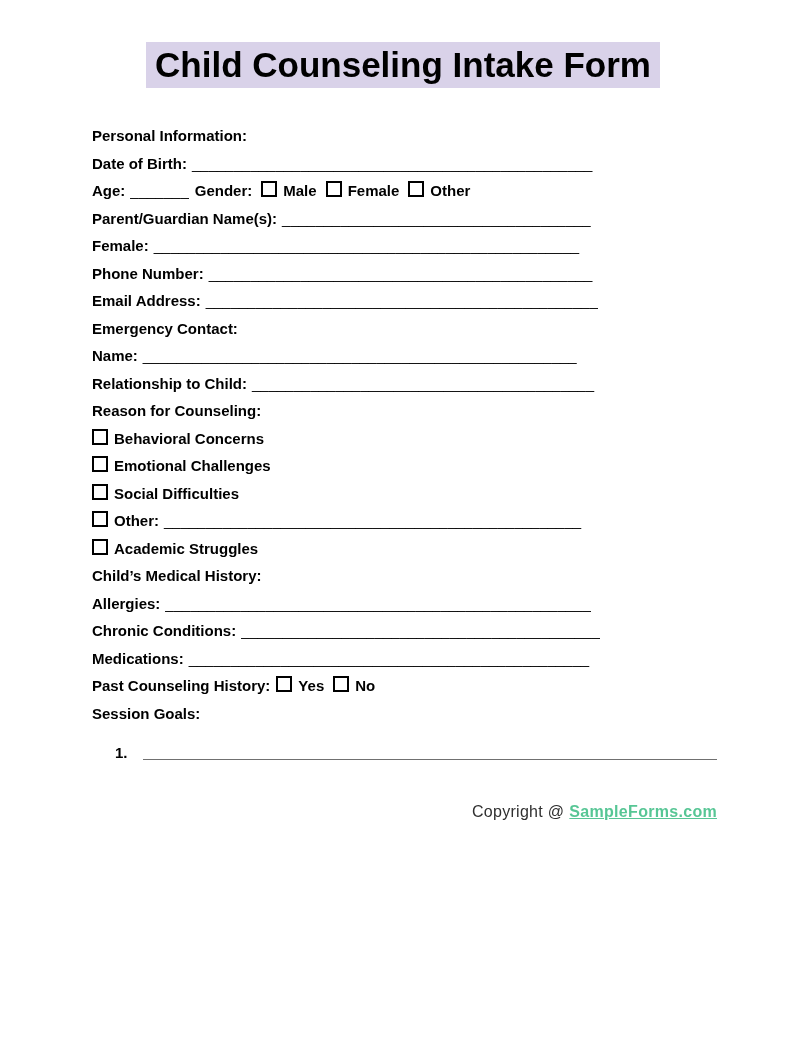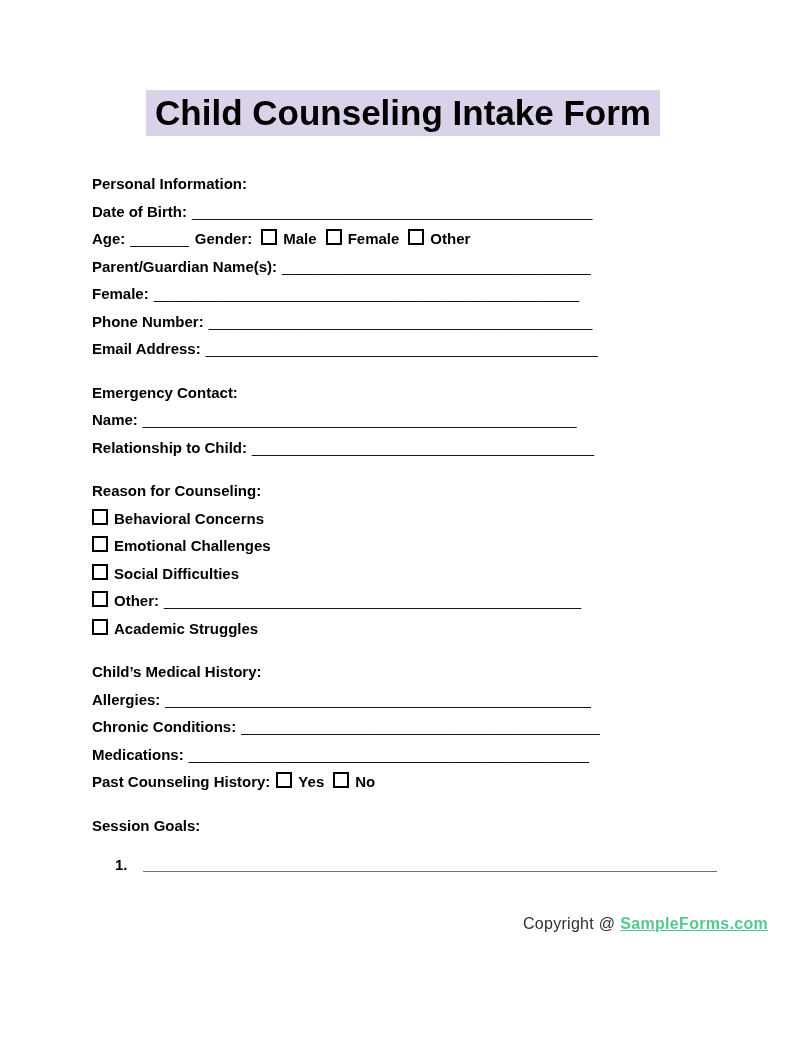--- a/index.html
+++ b/index.html
@@ -4,39 +4,39 @@
 <style>
   html,body { margin:0; padding:0; background:#ffffff; }
   .page {
     position:relative;
     width:806px; height:1040px;
     background:#ffffff;
     font-family:"Liberation Sans", sans-serif;
     color:#000000;
     overflow:hidden;
   }
-  .title-wrap { padding-top:90px; text-align:center; }
+  .title-wrap { padding-top:42px; text-align:center; }
   .title {
     display:inline-block;
     margin:0;
     background:#d9d2e9;
     font-size:35px;
     line-height:46px;
     font-weight:700;
     padding:0 9px;
     white-space:nowrap;
   }
   .body { margin:34px 89px 0 92px; font-size:15px; }
   .row {
     margin:0;
     line-height:27.5px;
     font-weight:700;
     white-space:nowrap;
   }
-  .sec { margin-top:16px; }
+  .sec { }
   .wline { font-weight:400; margin-left:5px; letter-spacing:0; }
   .cb {
     display:inline-block;
     width:12px; height:12px;
     border:2px solid #000000;
     vertical-align:-1px;
     background:#ffffff;
   }
   .cb.after-label { margin-left:6px; }
   .opt { margin-left:6px; }
@@ -52,21 +52,21 @@
   .goal-num { margin-left:23px; }
   .goal-line {
     flex:1;
     height:20px;
     margin-left:15px;
     border-bottom:1.5px solid #707070;
   }
   .footer {
     margin-top:36px;
     text-align:right;
-    padding-right:38px;
+    padding-right:89px;
     font-size:16px;
     color:#2f2f2f;
     letter-spacing:0.3px;
   }
   .footer-link {
     color:#57c695;
     font-weight:700;
     text-decoration:underline;
     cursor:pointer;
     margin-left:5px;

